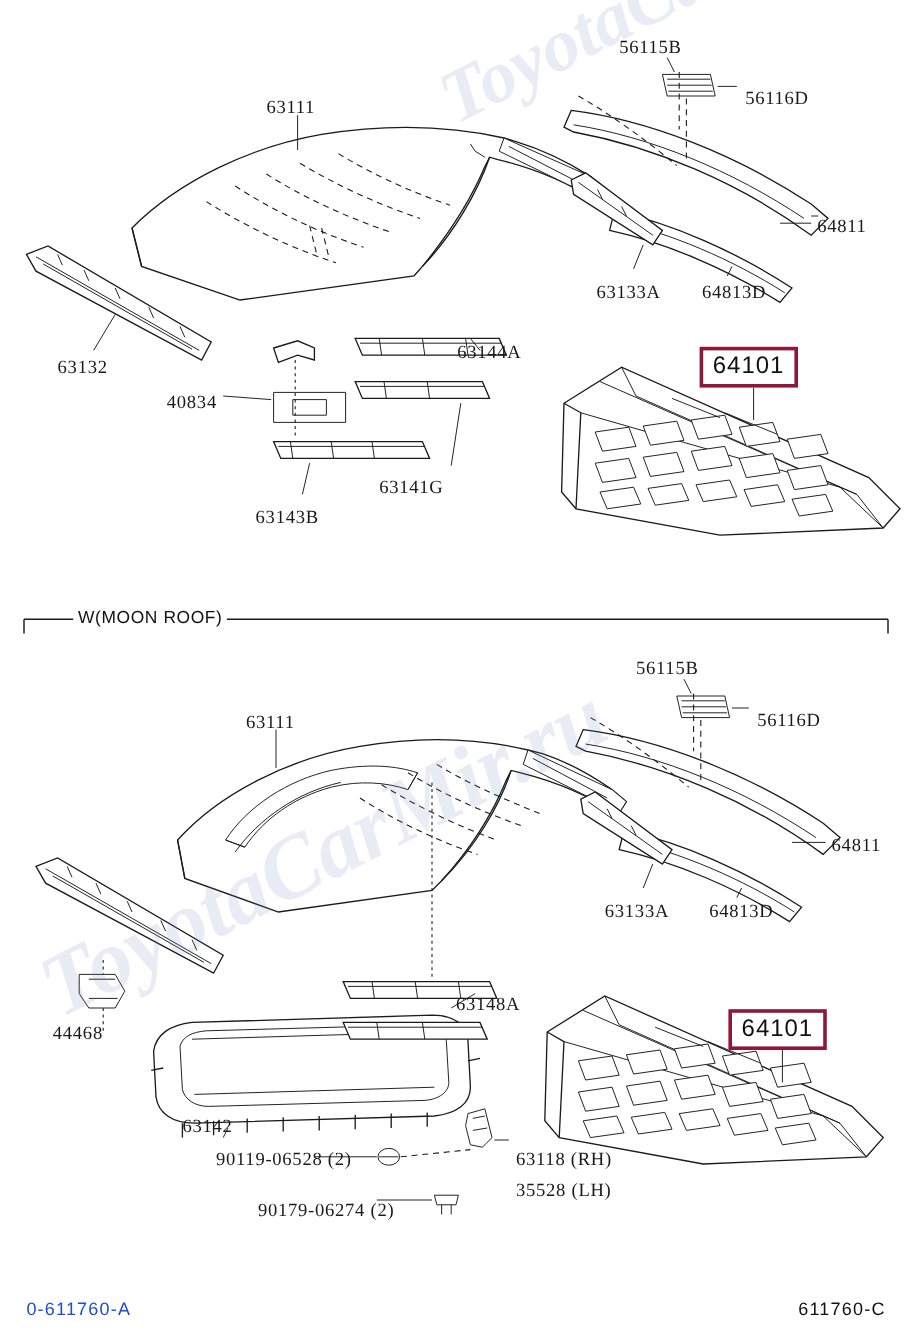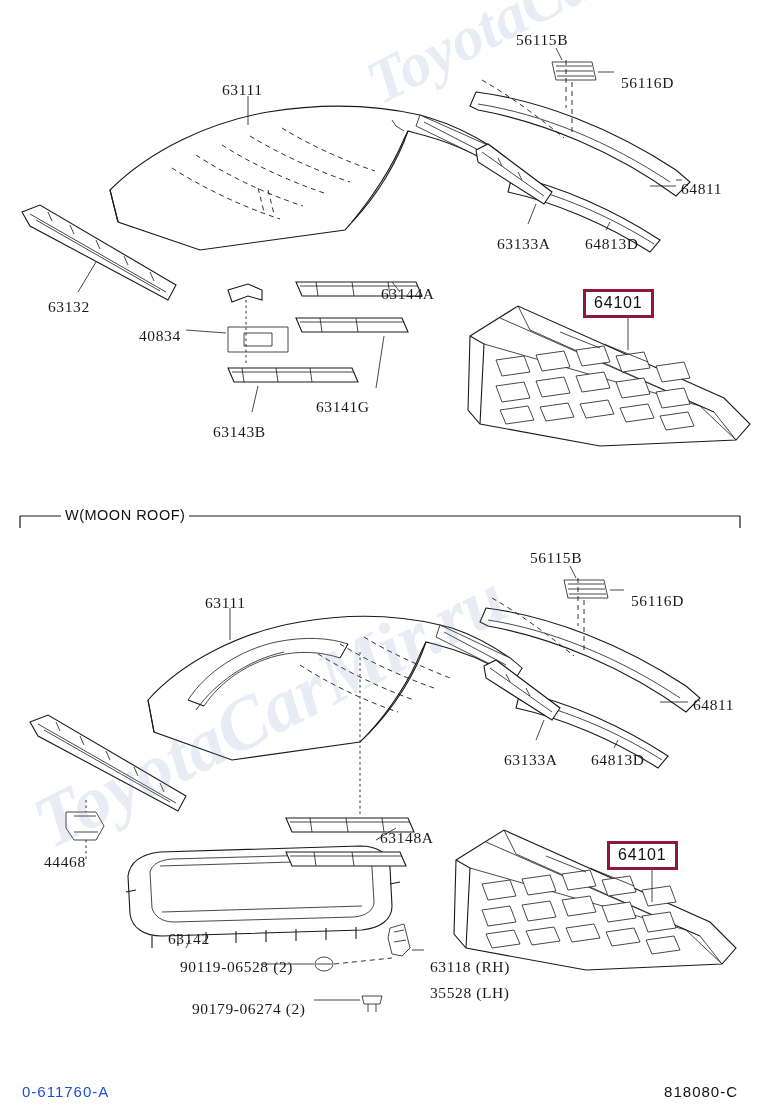--- a/index.html
+++ b/index.html
@@ -49,21 +49,21 @@
     font-size: 15.5px;
     color: #1a1a1a;
     letter-spacing: 0.6px;
     white-space: nowrap;
   }
   .boxed {
     position: absolute;
     border: 3px solid #8e1838;
     padding: 2px 8px 3px 8px;
     font-family: "Liberation Sans", sans-serif;
-    font-size: 16px;
+    font-size: 20px;
     letter-spacing: 0.8px;
     color: #111;
     background: #ffffff;
     white-space: nowrap;
   }
   .secttl {
     position: absolute;
     font-family: "Liberation Sans", sans-serif;
     font-size: 14.5px;
     color: #111;
@@ -421,24 +421,24 @@
   <div class="secttl" style="left:30px; top:507px;">W(MOON ROOF)</div>
 
   <div class="lbl" style="left:530px; top:549px;">56115B</div>
   <div class="lbl" style="left:631px; top:592px;">56116D</div>
   <div class="lbl" style="left:205px; top:594px;">63111</div>
   <div class="lbl" style="left:693px; top:696px;">64811</div>
   <div class="lbl" style="left:504px; top:751px;">63133A</div>
   <div class="lbl" style="left:591px; top:751px;">64813D</div>
   <div class="lbl" style="left:380px; top:829px;">63148A</div>
   <div class="lbl" style="left:44px;  top:853px;">44468</div>
-  <div class="lbl" style="left: 152px; top: 930px; padding-left: 16px;">63142</div>
+  <div class="lbl" style="left: 152px; top: 930px;">63142</div>
 
   <div class="lbl" style="left:132px; top:958px;margin-left:48px;">90119-06528 (2)</div>
   <div class="lbl" style="left:430px; top:958px;">63118 (RH)</div>
   <div class="lbl" style="left:430px; top:984px;">35528 (LH)</div>
-  <div class="lbl" style="left:192px; top:1000px;">90179-06274 (2)</div>
+  <div class="lbl" style="left:215px; top:1000px;">90179-06274 (2)</div>
   <div class="boxed" style="left:607px; top:841px;">64101</div>
 
   <div class="footer-left">0-611760-A</div>
-  <div class="footer-right">818080-C</div>
+  <div class="footer-right">611760-C</div>
 
 </div>
 
 </body></html>

